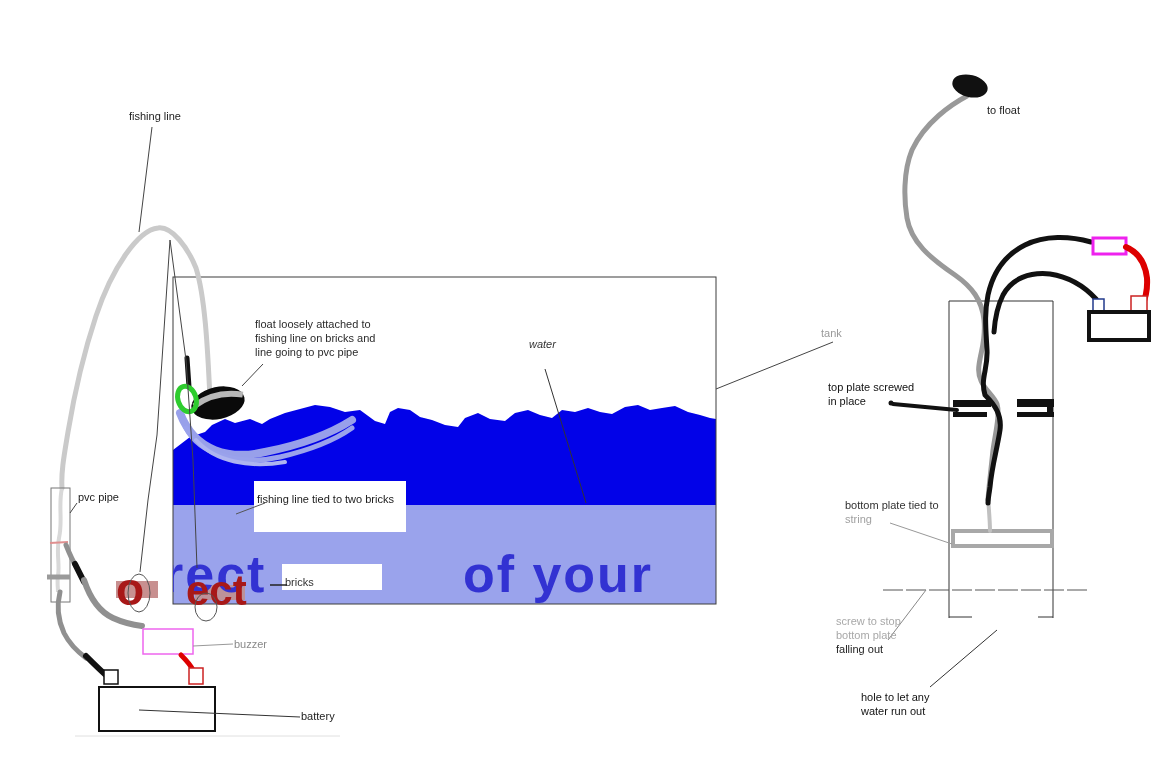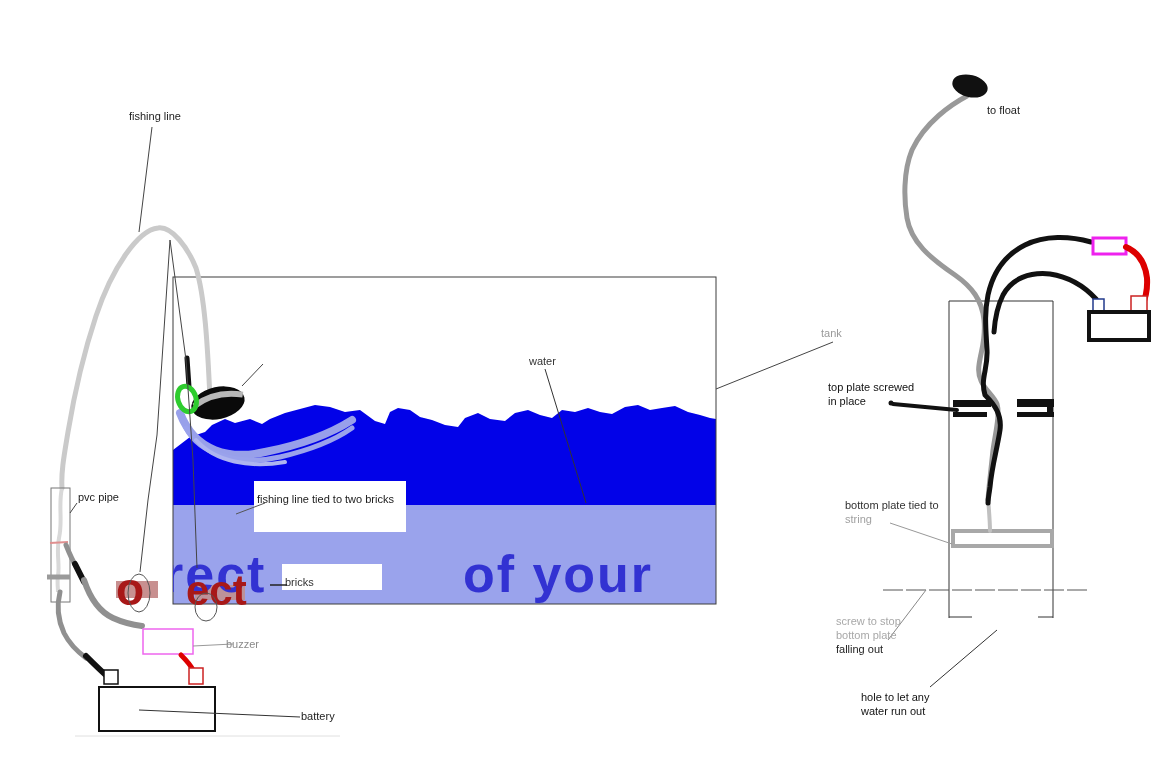--- a/index.html
+++ b/index.html
@@ -140,28 +140,33 @@
     <path stroke="#444" stroke-width="1" d="M77,503 L70,513"></path>
     <path stroke="#999" stroke-width="1" d="M193,646 L233,644"></path>
     <path stroke="#333" stroke-width="1" d="M139,710 L300,717"></path>
     <path stroke="#999" stroke-width="1" d="M890,523 L952,544"></path>
     <path stroke="#888" stroke-width="1" d="M888,640 L926,590"></path>
     <path stroke="#333" stroke-width="1" d="M930,687 L997,630"></path>
   </svg>
 
   <div class="lbl" style="left:129px;top:110px;">fishing line</div>
 
+  <div class="lbl multiline midgray" style="left:255px;top:317px;line-height:14px;color:#2b2b2b;">
+    <span>float loosely attached to</span>
+    <span>fishing line on bricks and</span>
+    <span>line going to pvc pipe</span>
+  </div>
 
-  <div class="lbl" style="left:529px;top:355px;color:#333;">water</div>
+  <div class="lbl" style="left:529px;top:338px;color:#333;font-style:italic;">water</div>
 
   <div class="lbl gray" style="left:821px;top:327px;">tank</div>
 
   <div class="lbl" style="left:78px;top:491px;">pvc pipe</div>
 
-  <div class="lbl" style="left:226px;top:638px;color:#8a8a8a;">buzzer</div>
+  <div class="lbl" style="left:234px;top:638px;color:#8a8a8a;">buzzer</div>
 
   <div class="lbl" style="left:301px;top:710px;text-align:center;">battery</div>
 
   <div class="lbl" style="left:987px;top:104px;">to float</div>
 
   <div class="lbl multiline" style="left:828px;top:380px;line-height:14px;color:#111;">
     <span>top plate screwed</span>
     <span>in place</span>
   </div>
 

